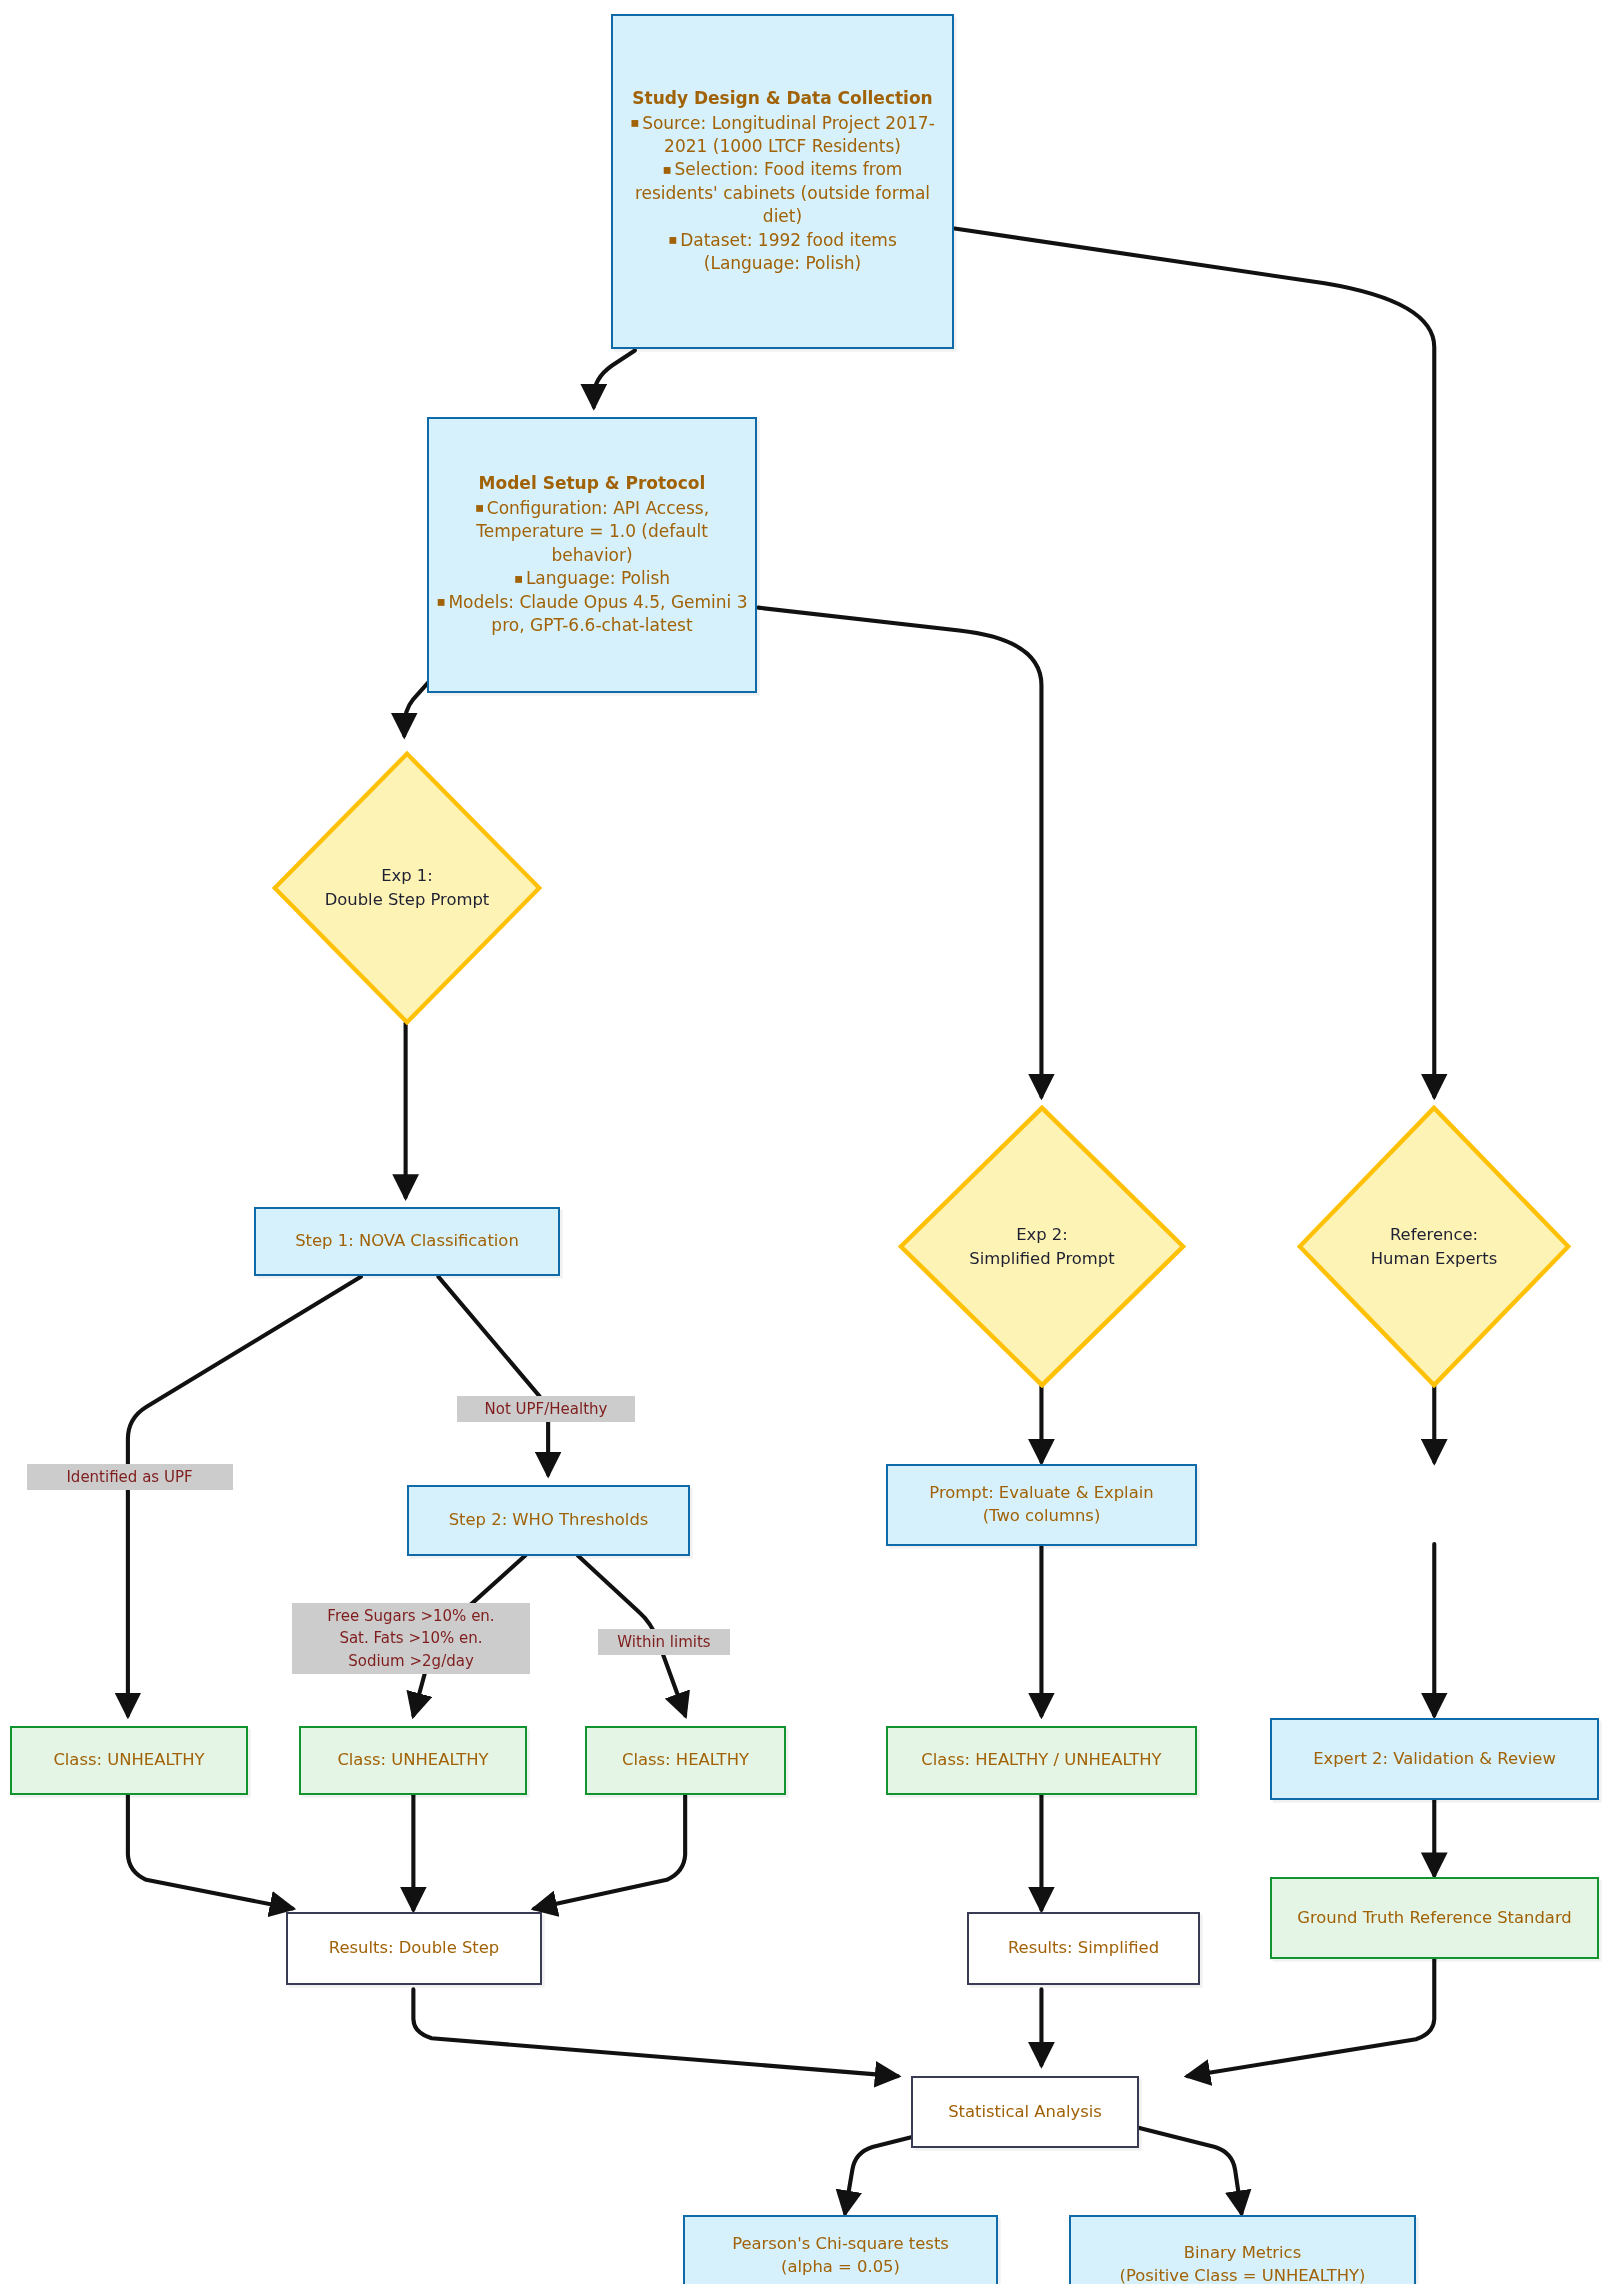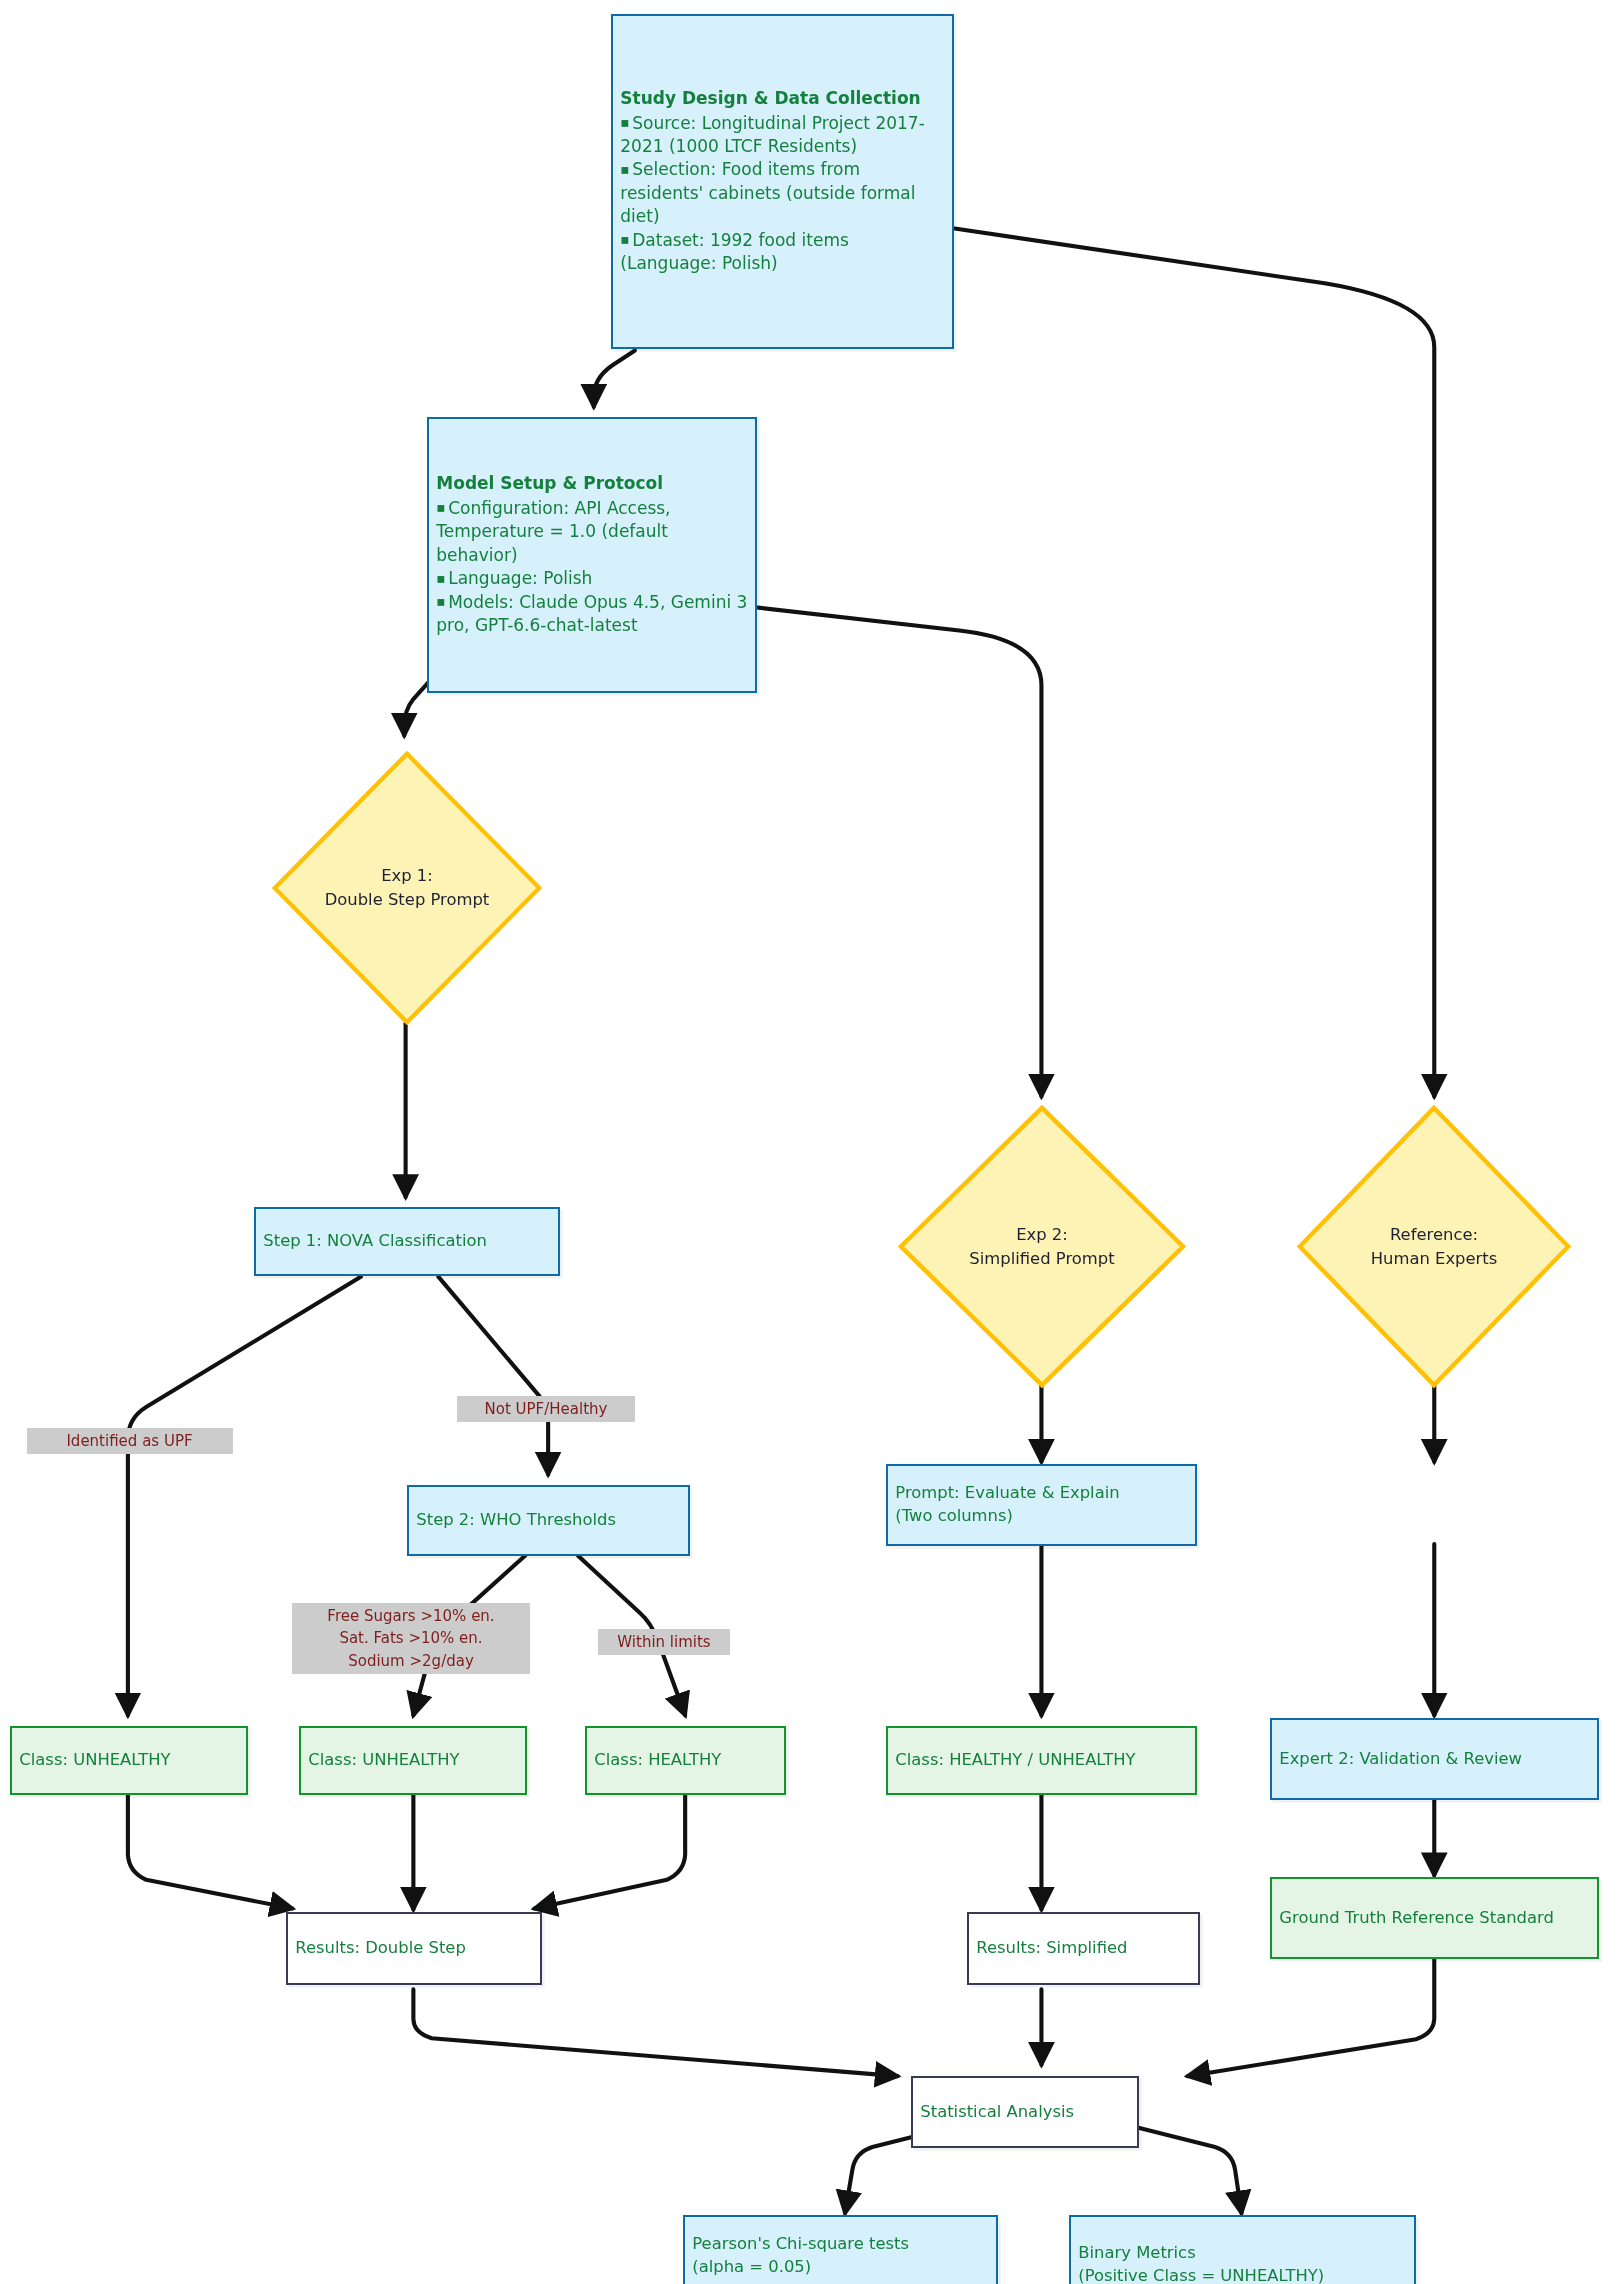--- a/index.html
+++ b/index.html
@@ -24,22 +24,22 @@
     width: 1622px;
     height: 2497px;
     pointer-events: none;
   }
   .node {
     position: absolute;
     box-sizing: border-box;
     display: flex;
     align-items: center;
     justify-content: center;
-    text-align: left;
-    color: #15803d;
+    text-align: center;
+    color: #a16207;
     line-height: 1.38;
     padding: 4.6px 7.3px;
     box-shadow: 2.7px 2.7px 0 rgba(0,0,0,0.055);
   }
   .node .inner { width: 100%; }
   
   .n-blue {
     background: #d6f1fb;
     border: 2.7px solid #0e6ba8;
   }
@@ -265,21 +265,21 @@
   <div class="node n-blue fs-node" style="left:683px; top:2215px; width:315px; height:82px;">
     <div class="inner" style="white-space:pre-line;">Pearson's Chi-square tests
 (alpha = 0.05)</div>
   </div>
 
   <div class="node n-blue fs-node" style="left:1069px; top:2215px; width:347px; height:100px;">
     <div class="inner" style="white-space:pre-line;">Binary Metrics
 (Positive Class = UNHEALTHY)</div>
   </div>
 
-  <div class="elabel fs-elab" style="left:26.5px; top:1428px; width:206px;">Identified as UPF</div>
+  <div class="elabel fs-elab" style="left:26.5px; top:1464px; width:206px;">Identified as UPF</div>
 
   <div class="elabel fs-elab" style="left:457px; top:1396px; width:178px;">Not UPF/Healthy</div>
 
   <div class="elabel fs-elab" style="left:292px; top:1603px; width:238px;">Free Sugars &gt;10% en.
 Sat. Fats &gt;10% en.
 Sodium &gt;2g/day</div>
 
   <div class="elabel fs-elab" style="left:598px; top:1629px; width:132px;">Within limits</div>
 
 </div>

